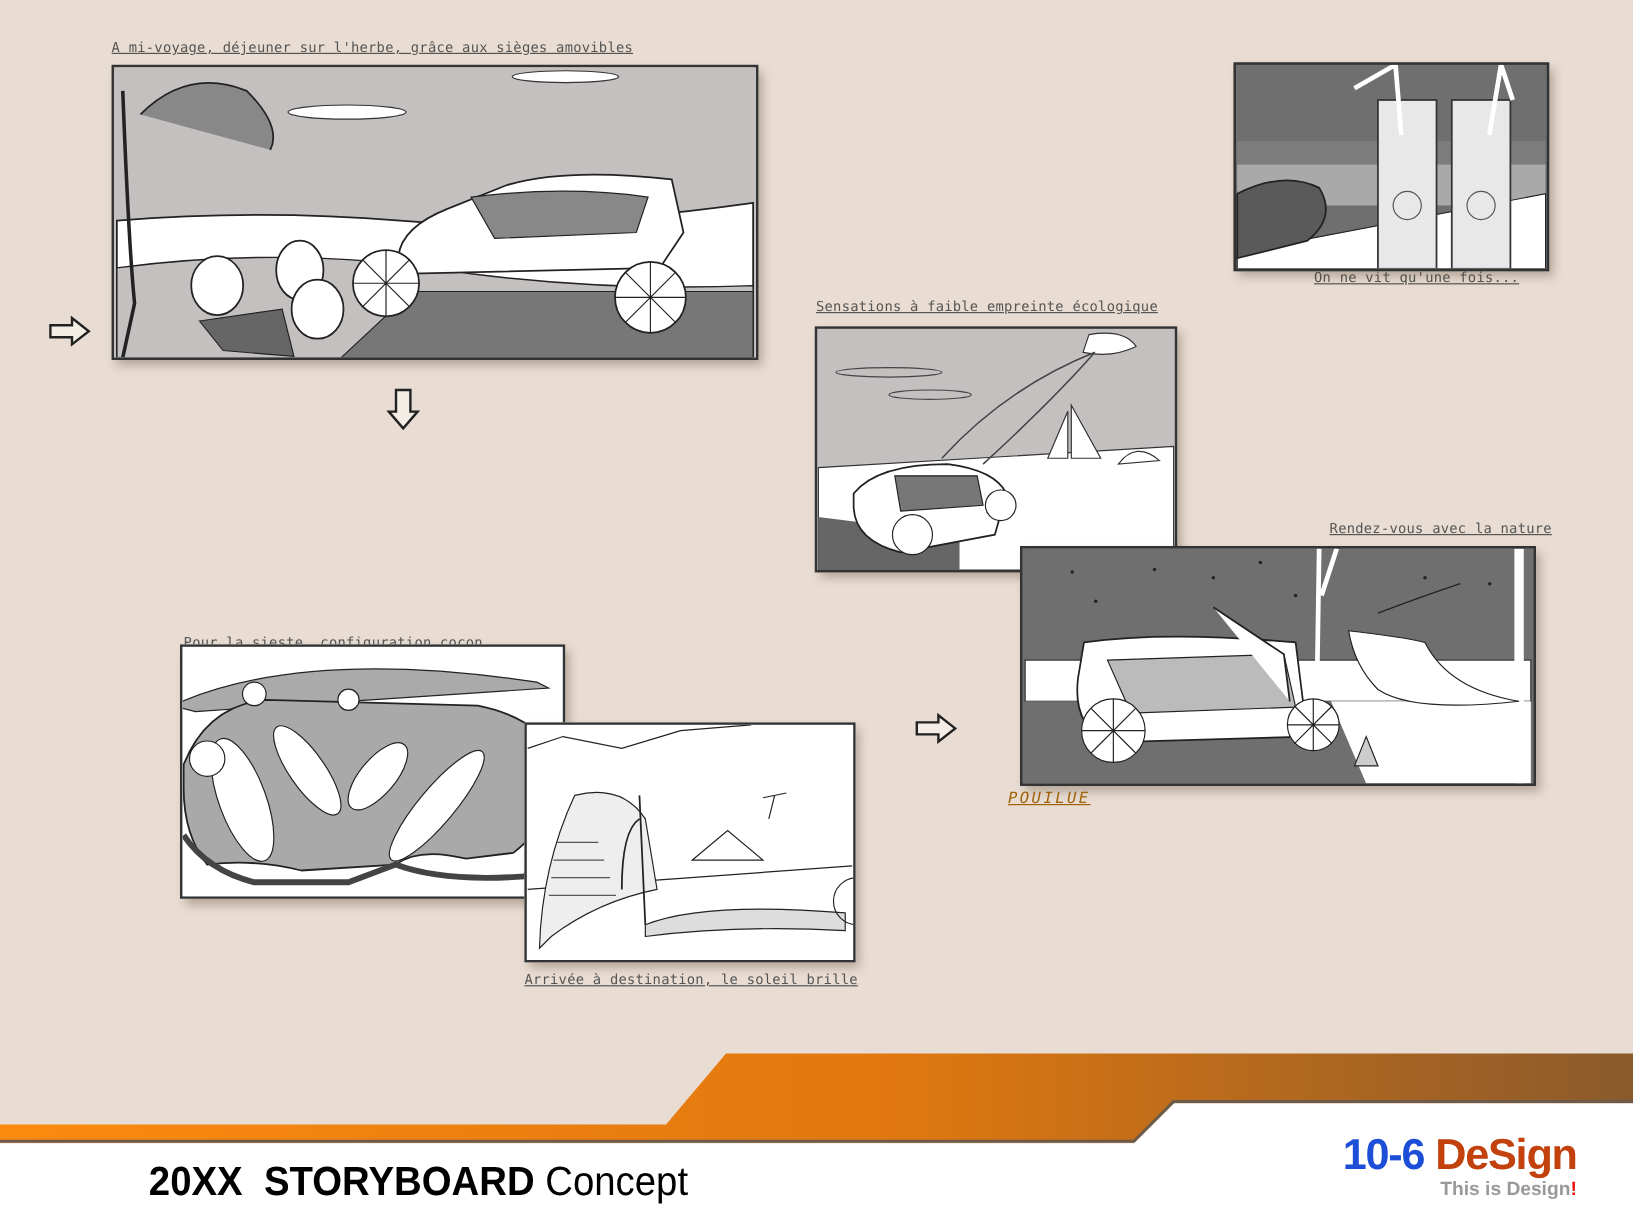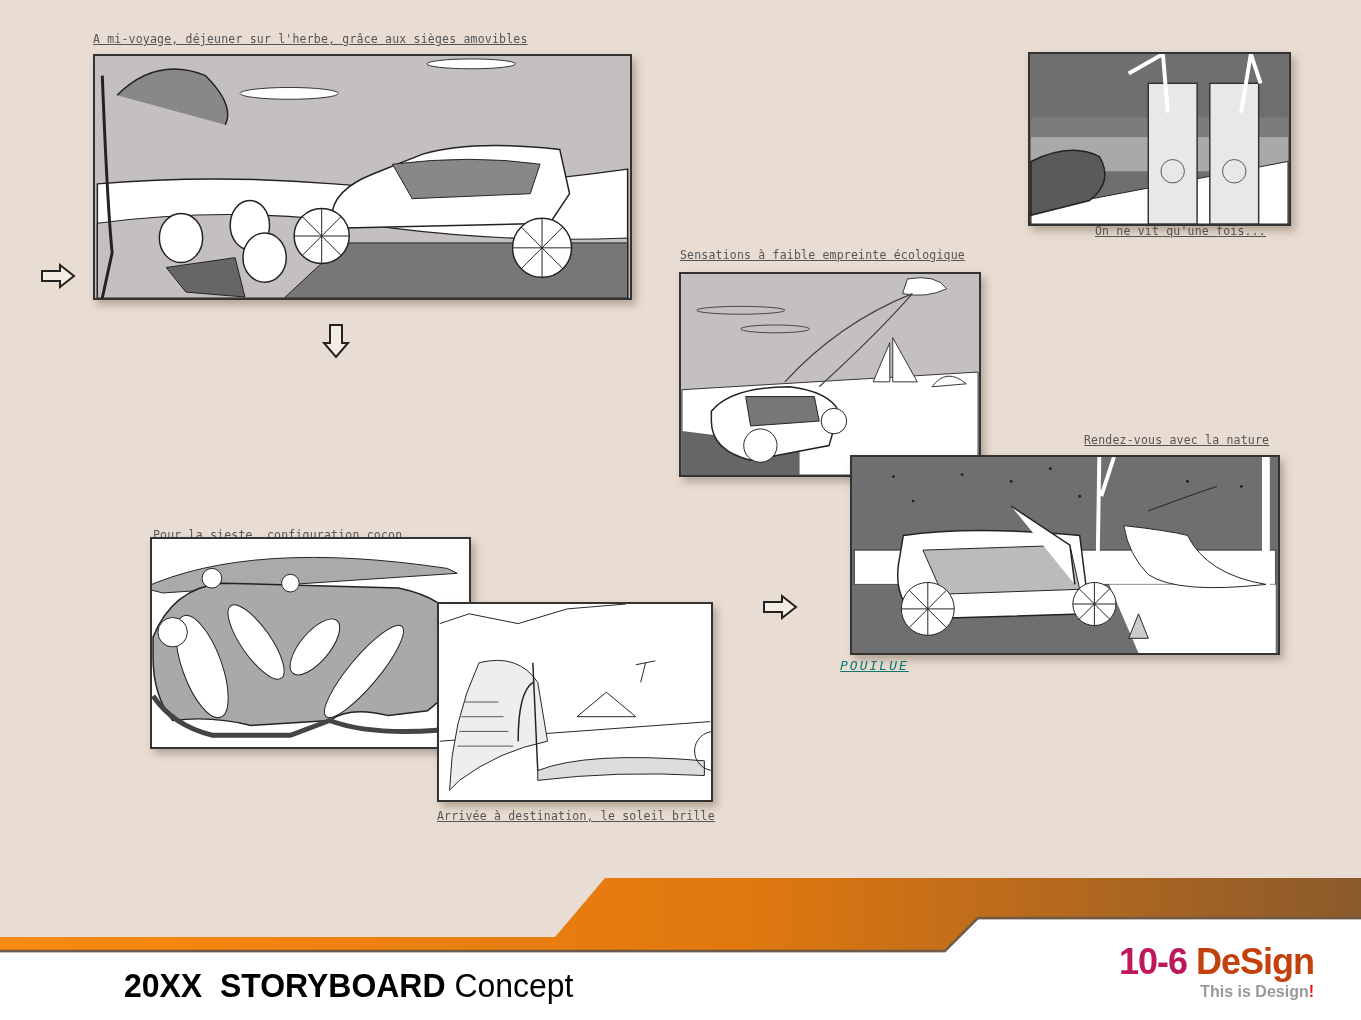--- a/index.html
+++ b/index.html
@@ -8,32 +8,32 @@
   .caption { position: absolute; font-family: "DejaVu Sans Mono", "Liberation Mono", monospace; font-size: 11.5px; color: #555; letter-spacing: 0.2px; white-space: nowrap; text-decoration: underline; }
   .panel { position: absolute; border: 2px solid #333; box-shadow: 4px 5px 8px rgba(80,60,40,0.35); overflow: hidden; }
   .panel svg { display: block; width: 100%; height: 100%; }
   .arrow { position: absolute; }
   .footer-band { position: absolute; left: 0; top: 870px; width: 1361px; height: 150px; }
   .title { position: absolute; left: 124px; top: 966px; font-size: 34px; color: #000; white-space: nowrap; transform: scaleX(0.94); transform-origin: left; }
   .title b { font-weight: bold; }
   .title .light { font-weight: normal; }
   .logo { position: absolute; right: 47px; top: 944px; text-align: right; }
   .logo .l1 { font-size: 36px; font-weight: bold; letter-spacing: -1px; white-space: nowrap; line-height: 1; }
-  .logo .num { color: #be185d; }
+  .logo .num { color: #1d4ed8; }
   .logo .name { color: #c2410c; }
   .logo .l2 { font-size: 16px; font-weight: bold; color: #999; margin-top: 3px; }
   .logo .excl { color: #ee1111; }
 </style>
 </head>
 <body>
 
 <div class="caption" style="left:93px;top:32px;">A mi-voyage, déjeuner sur l'herbe, grâce aux sièges amovibles</div>
 <div class="caption" style="left:1095px;top:224px;">On ne vit qu'une fois...</div>
 <div class="caption" style="left:680px;top:248px;">Sensations à faible empreinte écologique</div>
-<div class="caption" style="left:1084px;top:433px;">Rendez-vous avec la nature</div>
+<div class="caption" style="left:1108px;top:433px;">Rendez-vous avec la nature</div>
 <div class="caption" style="left:153px;top:528px;">Pour la sieste, configuration cocon</div>
 <div class="caption" style="left:437px;top:809px;text-align:right;">Arrivée à destination, le soleil brille</div>
 
 <div class="panel" style="left:93px;top:54px;width:539px;height:246px;background:#c3c0bf;">
   <svg viewBox="0 0 539 246">
     <rect width="539" height="246" fill="#c3c0bf"></rect>
     <path d="M0 130 Q120 120 240 130 T539 115 L539 246 L0 246Z" fill="#fff" stroke="#222" stroke-width="1.5"></path>
     <path d="M0 170 Q150 150 300 175 Q420 190 539 185 L539 246 L0 246Z" fill="#c3c0bf" stroke="#222" stroke-width="1.2"></path>
     <path d="M190 246 L250 190 L539 190 L539 246Z" fill="#777" stroke="#222"></path>
     <ellipse cx="380" cy="8" rx="45" ry="5" fill="#fff" stroke="#333"></ellipse>
@@ -111,21 +111,21 @@
     <path d="M70 95 L220 90 L230 135 L90 140Z" fill="#bbb" stroke="#222"></path>
     <path d="M160 50 L220 90 L225 130" fill="#fff" stroke="#222" stroke-width="1.5"></path>
     <path d="M275 70 Q320 75 340 80 Q360 120 420 130 Q330 140 300 120 Q280 100 275 70Z" fill="#fff" stroke="#222"></path>
     <circle cx="75" cy="155" r="27" fill="#fff" stroke="#222"></circle>
     <path d="M75 128 V182 M48 155 H102 M56 136 L94 174 M94 136 L56 174" stroke="#222"></path>
     <circle cx="245" cy="150" r="22" fill="#fff" stroke="#222"></circle>
     <path d="M245 128 V172 M223 150 H267 M229 134 L261 166 M261 134 L229 166" stroke="#222"></path>
     <path d="M280 185 L290 160 L300 185Z" fill="#ccc" stroke="#222"></path>
   </svg>
 </div>
-<div class="caption" style="left:840px;top:658px;font-size:13px;color:#0f766e;font-style:italic;letter-spacing:2px;">POUILUE</div>
+<div class="caption" style="left:840px;top:658px;font-size:13px;color:#a16207;font-style:italic;letter-spacing:2px;">POUILUE</div>
 
 <div class="panel" style="left:150px;top:537px;width:321px;height:212px;background:#fff;">
   <svg viewBox="0 0 321 212">
     <rect width="321" height="212" fill="#fff"></rect>
     <path d="M-10 50 Q100 0 300 30 L310 35 L10 55Z" fill="#aaa" stroke="#222"></path>
     <path d="M0 100 Q20 50 70 45 L250 50 Q300 60 320 95 L320 130 Q300 160 280 175 L240 180 Q200 170 180 185 L100 190 Q60 180 20 185 Q0 160 0 120Z" fill="#a9a9a9" stroke="#222" stroke-width="1.5"></path>
     <path d="M0 160 Q20 190 60 200 L140 200 L180 185 Q220 200 290 195 L320 150" fill="none" stroke="#444" stroke-width="5"></path>
     <ellipse cx="50" cy="130" rx="20" ry="55" transform="rotate(-20 50 130)" fill="#fff" stroke="#222"></ellipse>
     <ellipse cx="105" cy="105" rx="15" ry="45" transform="rotate(-35 105 105)" fill="#fff" stroke="#222"></ellipse>
     <ellipse cx="215" cy="135" rx="15" ry="60" transform="rotate(40 215 135)" fill="#fff" stroke="#222"></ellipse>

